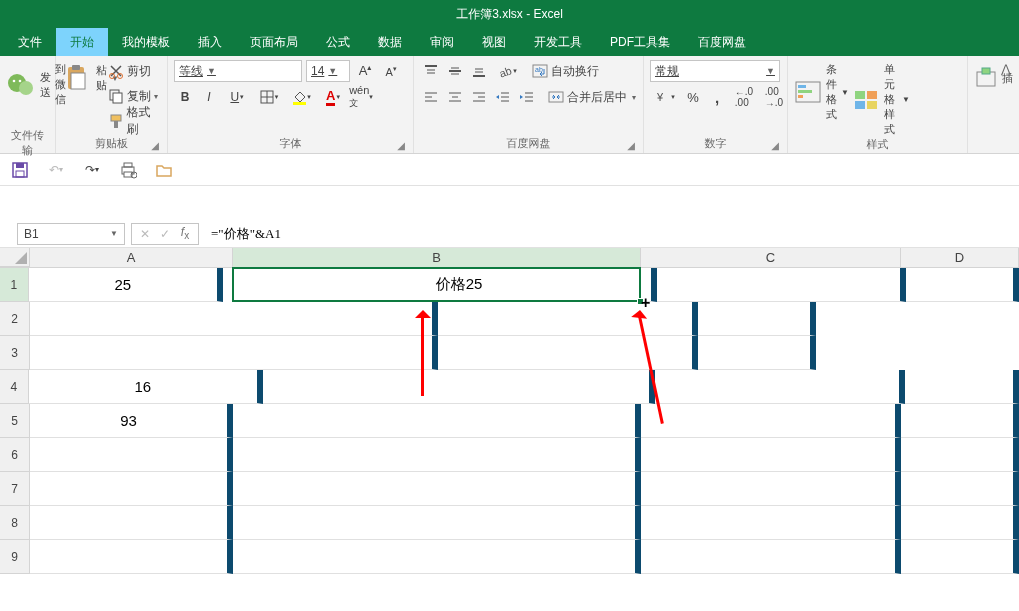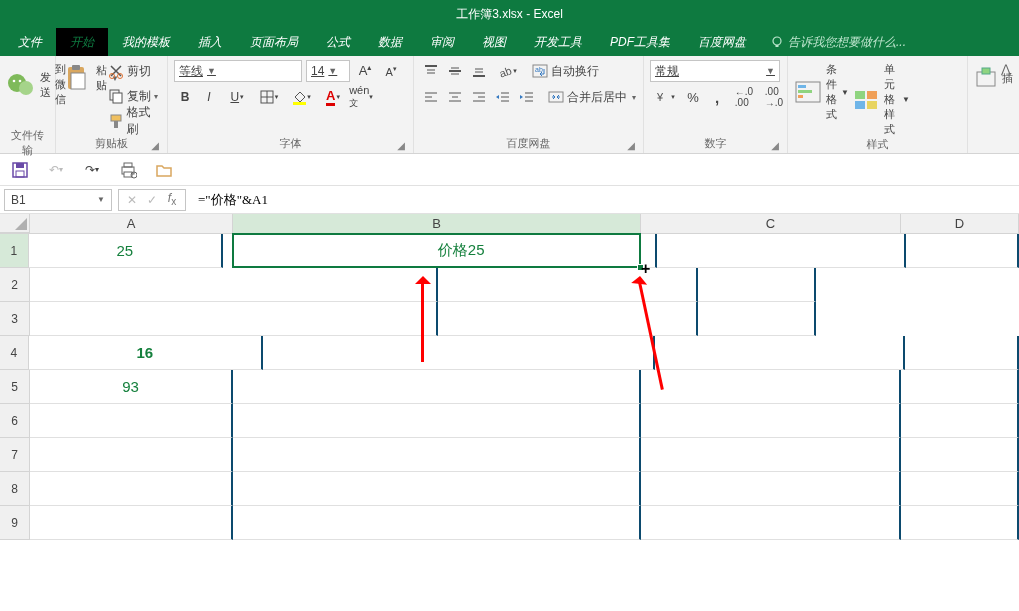--- a/index.html
+++ b/index.html
@@ -2,23 +2,23 @@
 <html><head>
 <meta charset="utf-8">
 <style>
   * { box-sizing: border-box; margin: 0; padding: 0; font-family: "Microsoft YaHei", "Segoe UI", sans-serif; }
   body { width: 1019px; height: 611px; background: #fff; overflow: hidden; font-size: 12px; color: #444; }
 
   
   .titlebar { height: 28px; background: #0e7a40; color: #fff; display: flex; align-items: center; justify-content: center; font-size: 12px; position: relative; }
 
   
-  .tabs { height: 28px; background: #0e7a40; display: flex; align-items: stretch; padding-left: 4px; font-style: italic; }
+  .tabs { height: 28px; background: #0e7a40; display: flex; align-items: stretch; padding-left: 4px; }
   .tab { color: #fff; padding: 0 14px; font-size: 12px; display: flex; align-items: center; cursor: pointer; }
-  .tab.active { background: #000000; color: #0e7a40; }
+  .tab.active { background: #7dd3fc; color: #0e7a40; }
   .tell-me { color: #bde5cd; padding: 0 10px; display: flex; align-items: center; gap: 4px; }
 
   
   .ribbon { height: 98px; background: #f3f3f3; border-bottom: 1px solid #d4d4d4; display: flex; }
   .group { border-right: 1px solid #e1e1e1; display: flex; flex-direction: column; padding: 4px 6px 2px; }
   .group-body { flex: 1; display: flex; align-items: flex-start; gap: 4px; }
   .group-label { height: 16px; text-align: center; font-size: 11px; color: #666; display: flex; justify-content: center; align-items: center; position: relative; }
   .group-label .launcher { position: absolute; right: 0; bottom: 0; width: 12px; height: 12px; font-size: 10px; color: #888; display:flex;align-items:center;justify-content:center;}
   .bigbtn { width: 42px; display: flex; align-items: center; justify-content: flex-start; gap: 4px; font-size: 11px; color:#444; padding-top:2px;}
   .bigbtn .ico { width: 32px; height: 32px; display: flex; align-items: center; justify-content: center; }
@@ -27,38 +27,38 @@
   .combo { background:#fff; border:1px solid #c5c5c5; height:22px; display:flex; align-items:center; padding:0 4px; font-size:12px;text-decoration:underline; }
   .combo .dd { margin-left:4px; color:#666; font-size:9px;}
   .btn-sm { width:22px; height:22px; display:flex; align-items:center; justify-content:center; border:1px solid transparent;}
   svg { display:block; }
 
   
   .qat { height:32px; background:#fff; border-bottom:1px solid #e1e1e1; display:flex; align-items:center; padding:0 8px; gap:12px;}
   .qat .qbtn{width:24px;height:24px;display:flex;align-items:center;justify-content:center;}
 
   
-  .fbar { height:28px; background:#fff; border-bottom:1px solid #e1e1e1; display:flex; align-items:center; padding:3px 4px; gap:6px;}
+  .fbar { height:28px; background:#fff; border-bottom:1px solid #e1e1e1; display:flex; align-items:center; padding:3px 17px; gap:6px;margin-top:34px;}
   .namebox { width:108px; height:22px; border:1px solid #c5c5c5; background:#fff; display:flex; align-items:center; padding:0 6px; font-size:12px; justify-content:space-between;}
   .fx-btns { display:flex; align-items:center; gap:2px; border:1px solid #c5c5c5; height:22px; padding:0 4px;}
   .fx-btns span{width:18px; text-align:center; color:#777; font-size:12px;}
   .fx-input { flex:1; height:22px; border:none; outline:none; font-size:13px; padding:0 6px; font-family:Consolas,"Microsoft YaHei"; }
 
   
   .grid-wrap{position:relative; background:#fff;}
   .col-headers{display:flex; height:20px; border-bottom:1px solid #d4d4d4;}
   .corner{width:30px; background:#f0f0f0; border-right:1px solid #d4d4d4; border-bottom:1px solid #d4d4d4; position:relative;}
   .corner::after{content:''; position:absolute; right:2px; bottom:2px; border:6px solid transparent; border-right-color:#b0b0b0; border-bottom-color:#b0b0b0;}
   .ch{background:#f0f0f0; border-right:1px solid #d4d4d4; display:flex; align-items:center; justify-content:center; font-size:13px; color:#444;}
   .ch.sel{background:#d6e9d8;}
   .rows{display:flex; flex-direction:column;}
   .row{display:flex; height:34px;}
   .rh{width:30px; background:#f0f0f0; border-right:1px solid #d4d4d4; border-bottom:1px solid #d4d4d4; display:flex; align-items:center; justify-content:center; font-size:12px; color:#444;}
   .rh.sel{background:#d6e9d8;}
-  .cell{border-right:2px solid #0c4a6e; border-bottom:1px solid #e0e0e0; display:flex; align-items:center; justify-content:center; font-size:15px; color:#15803d; position:relative;}
+  .cell{border-right:6px solid #0c4a6e; border-bottom:1px solid #e0e0e0; display:flex; align-items:center; justify-content:center; font-size:15px; color:#000000; position:relative;}
   .sel-outline{position:absolute; border:2px solid #0e7a40; pointer-events:none;}
   .fill-handle{position:absolute; width:7px; height:7px; background:#0e7a40; border:1px solid #fff;}
   .cursor-cross{position:absolute; font-size:16px; color:#000; font-weight:bold;}
 
   
   .arrow{position:absolute; pointer-events:none;}
   .arrow .shaft{position:absolute; background:#ff0000; width:3px;}
   .arrow .head{position:absolute; width:0;height:0; border:8px solid transparent; border-bottom-color:#ff0000;}
 
   .collapse-btn{width:20px; display:flex; align-items:flex-start; justify-content:center; padding-top:6px;}
@@ -76,27 +76,20 @@
   <div class="tab">我的模板</div>
   <div class="tab">插入</div>
   <div class="tab">页面布局</div>
   <div class="tab">公式</div>
   <div class="tab">数据</div>
   <div class="tab">审阅</div>
   <div class="tab">视图</div>
   <div class="tab">开发工具</div>
   <div class="tab">PDF工具集</div>
   <div class="tab">百度网盘</div>
-  <div class="tell-me">
-    <svg width="14" height="14">
-        <circle cx="7" cy="6" r="4" fill="none" stroke="#bde5cd" stroke-width="1.2"></circle>
-        <rect x="5.5" y="10" width="3" height="2" fill="#bde5cd"></rect>
-      </svg>
-    <span>告诉我您想要做什么...</span>
-  </div>
 </div>
 
 <div class="ribbon">
 
   <div class="group" style="width:56px">
     <div class="group-body">
       <div class="bigbtn">
         <div class="ico">
           <svg width="30" height="28">
               <circle cx="11" cy="12" r="9" fill="#7fba5a"></circle>
@@ -465,21 +458,21 @@
         <div class="cell" style="width: 118px;"></div>
       </div>
       <div class="row">
         <div class="rh">3</div>
         <div class="cell" style="width: 408px;"></div>
         <div class="cell" style="width: 260px;"></div>
         <div class="cell" style="width: 118px;"></div>
       </div>
       <div class="row">
         <div class="rh">4</div>
-        <div class="cell" style="width: 243px; font-weight: bold;">16</div>
+        <div class="cell" style="width: 243px;">16</div>
         <div class="cell" style="width: 408px;"></div>
         <div class="cell" style="width: 260px;"></div>
         <div class="cell" style="width: 118px;"></div>
       </div>
       <div class="row">
         <div class="rh">5</div>
         <div class="cell" style="width: 203px;">93</div>
         <div class="cell" style="width: 408px;"></div>
         <div class="cell" style="width: 260px;"></div>
         <div class="cell" style="width: 118px;"></div>

